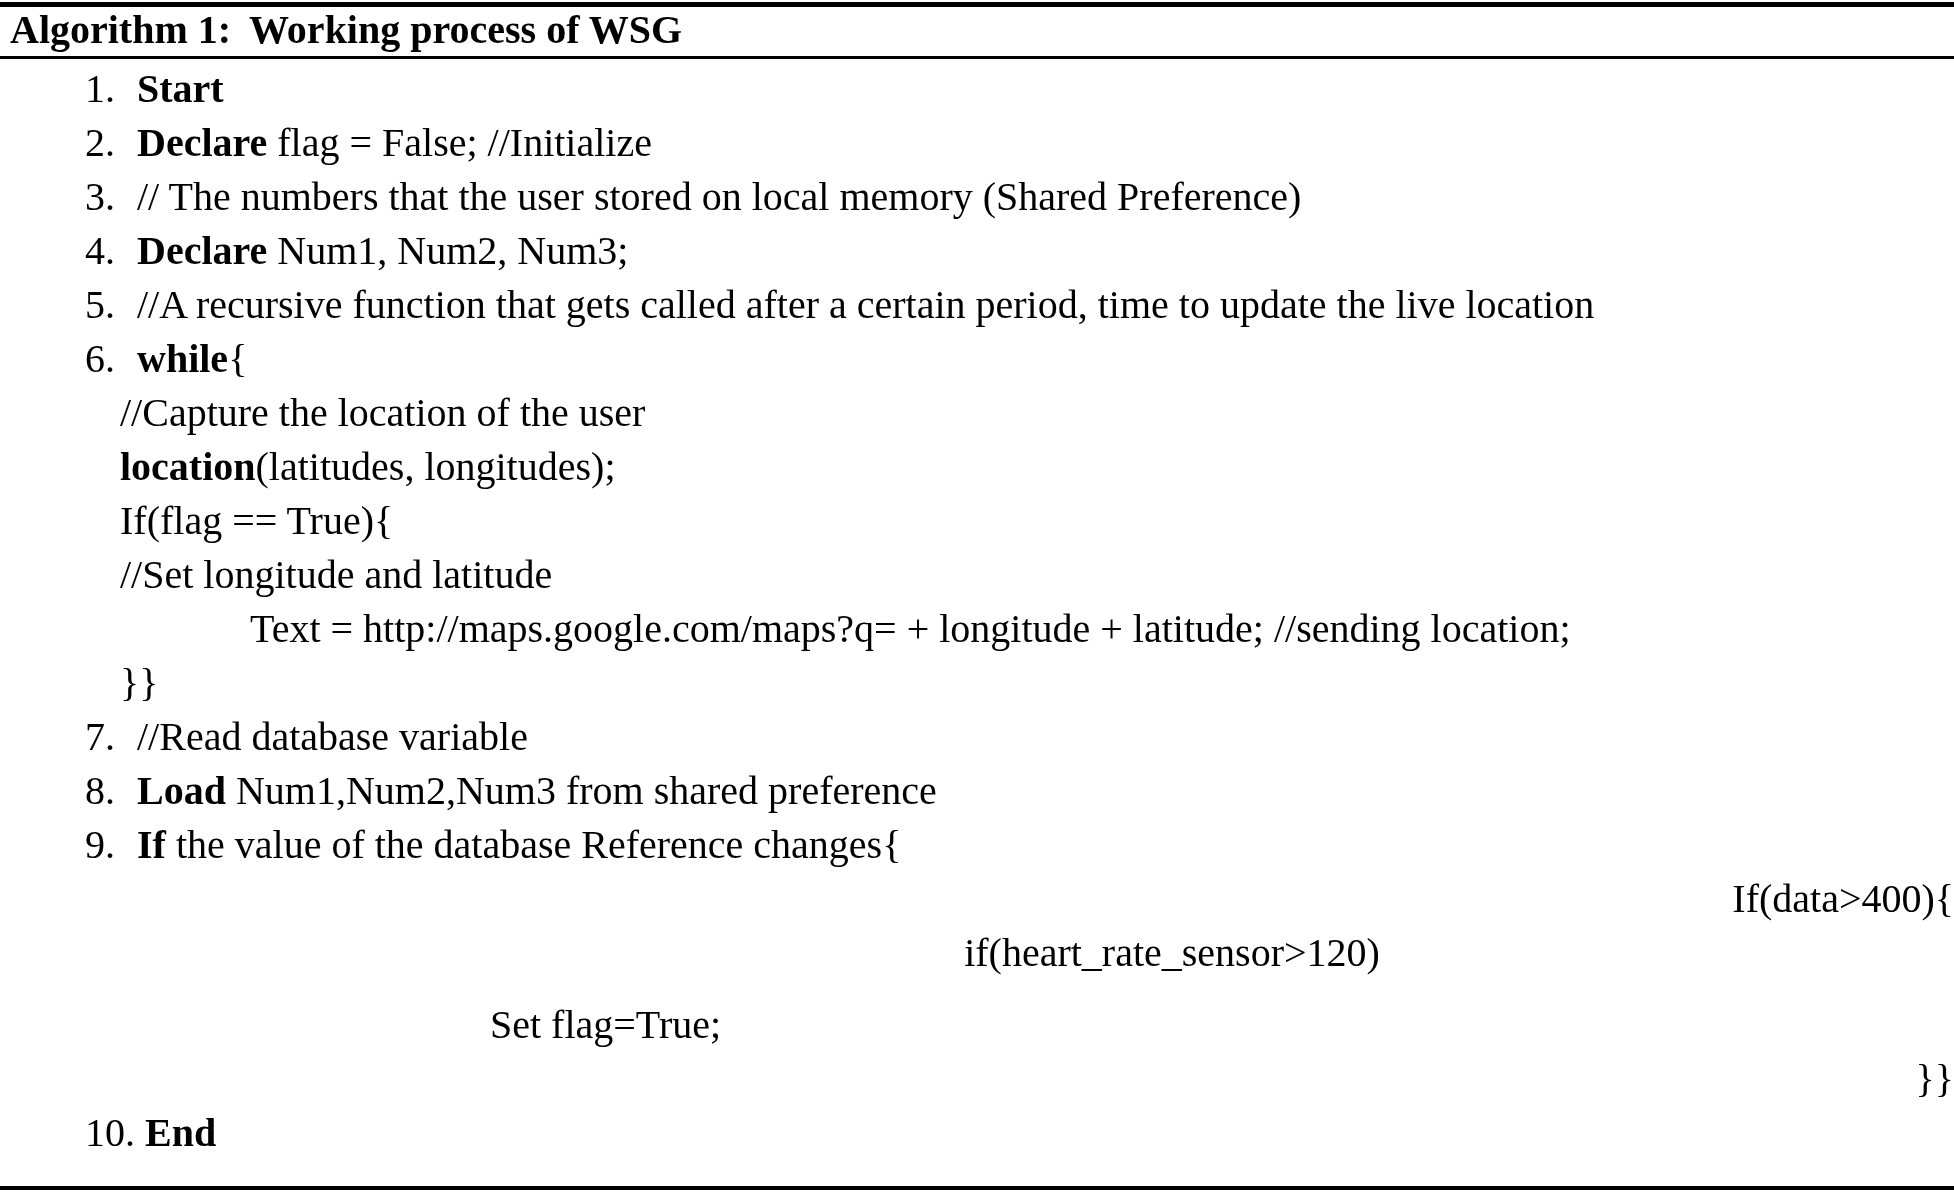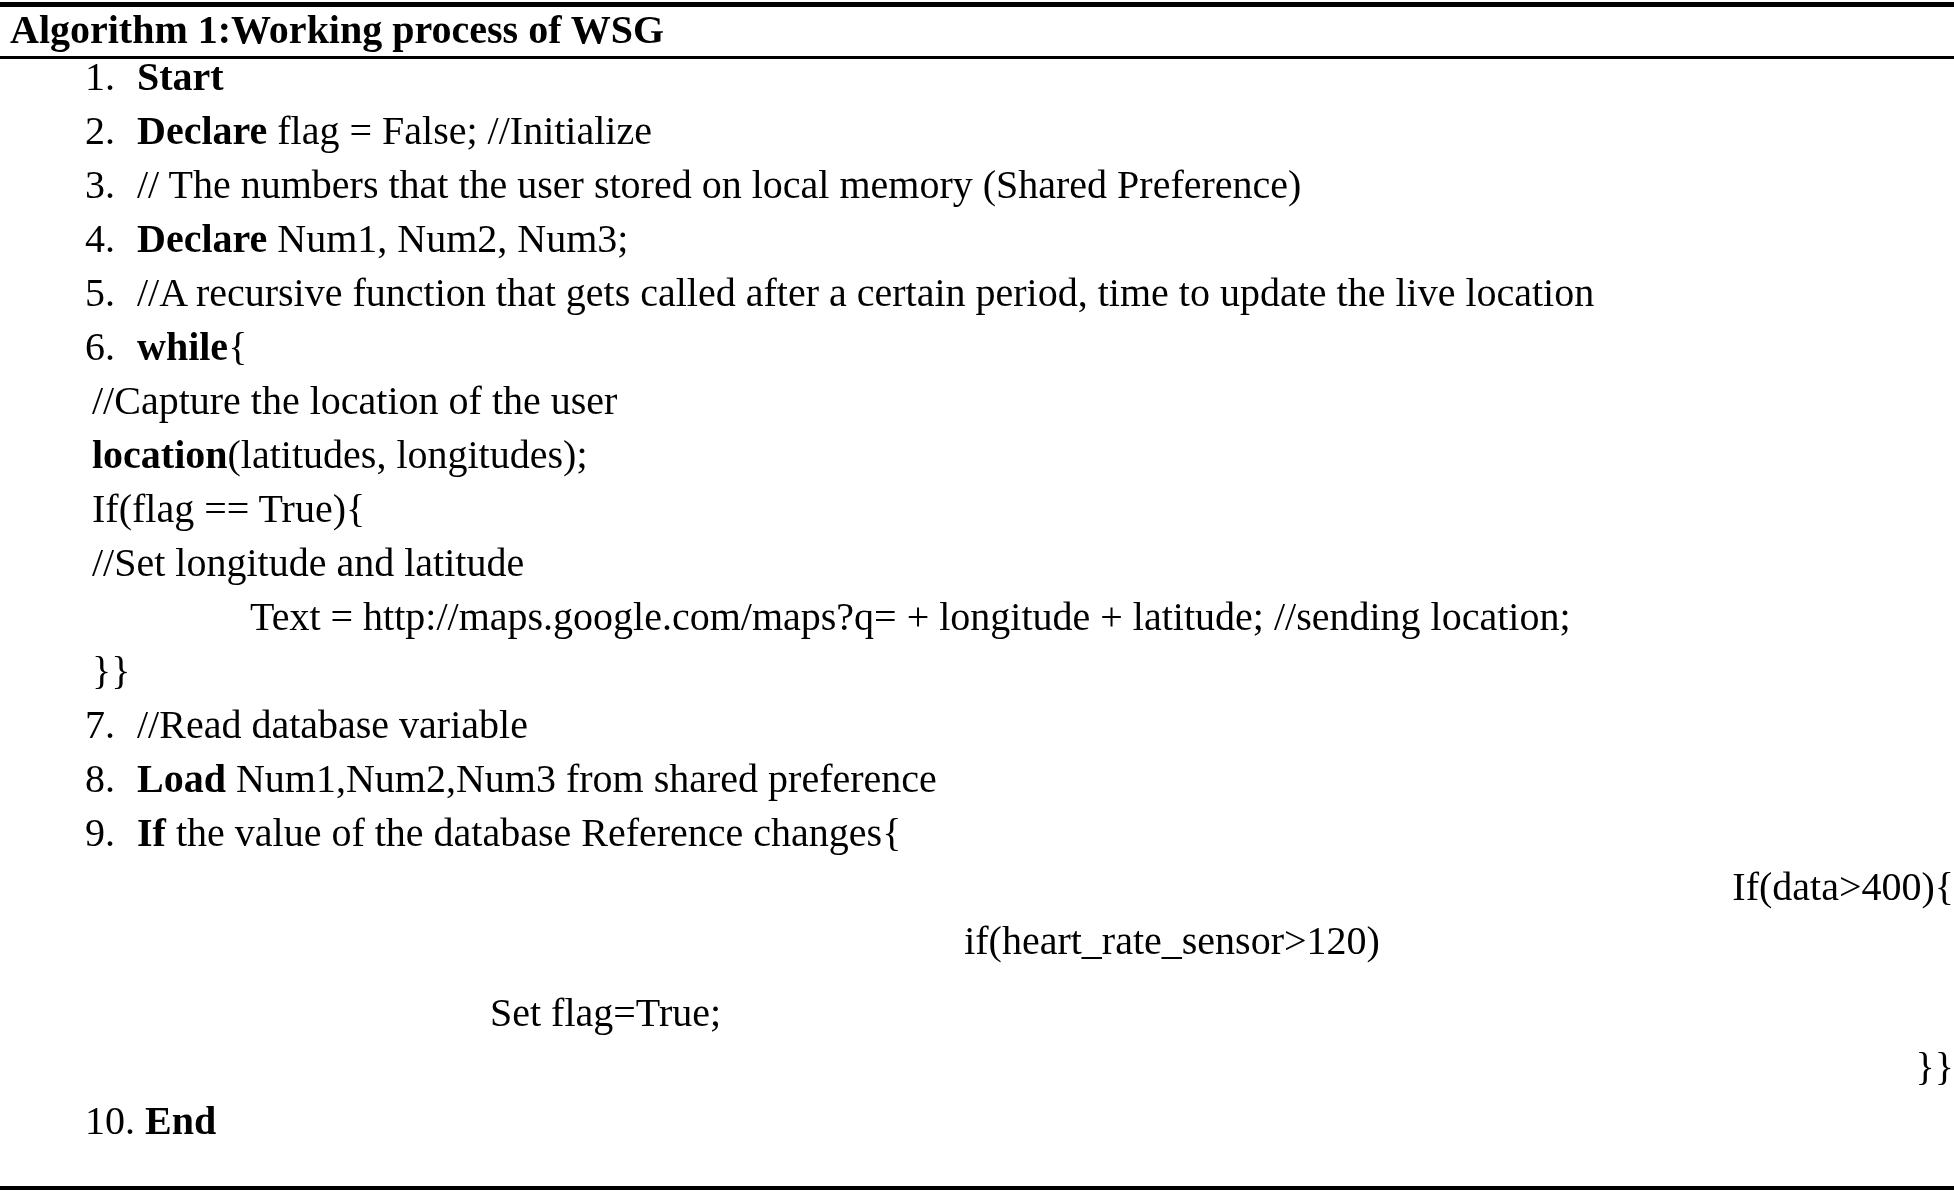--- a/index.html
+++ b/index.html
@@ -41,32 +41,32 @@
     top: 6px;
     height: 48px;
     display: flex;
     align-items: center;
     white-space: nowrap;
     font-size: 40px;
     line-height: 46px;
   }
   .algo-title .algo-label {
     font-weight: bold;
-    margin-right: 0;
+    margin-right: 18px;
     font-family: Liberation Serif, serif;
   }
   .algo-title .algo-caption {
     font-weight: bold;
   }
 
   
   .algo-body {
     position: absolute;
     left: 0;
-    top: 50px;
+    top: 62px;
     width: 1954px;
   }
   .algo-line {
     position: relative;
     height: 54px;
     line-height: 54px;
     font-size: 40px;
     white-space: pre;
   }
   .algo-line .ln {
@@ -76,21 +76,21 @@
   }
   .algo-line .bold {
     font-weight: bold;
   }
   .algo-line .txt {
     font-weight: normal;
   }
 
   
   .ind-0 { padding-left: 85px; }
-  .ind-1 { padding-left: 92px; }
+  .ind-1 { padding-left: 120px; }
   .ind-2 { padding-left: 250px; }
   .ind-3 { padding-left: 270px; text-align: right; }
   .ind-4 { padding-left: 390px; text-align: center; }
   .ind-5 { padding-left: 490px; margin-top: 18px; }
 </style>
 </head>
 <body>
 
 <div class="algorithm-block">
 

